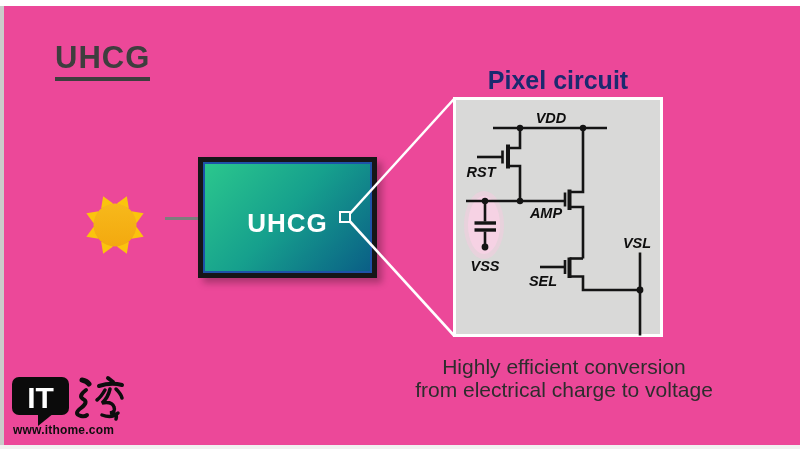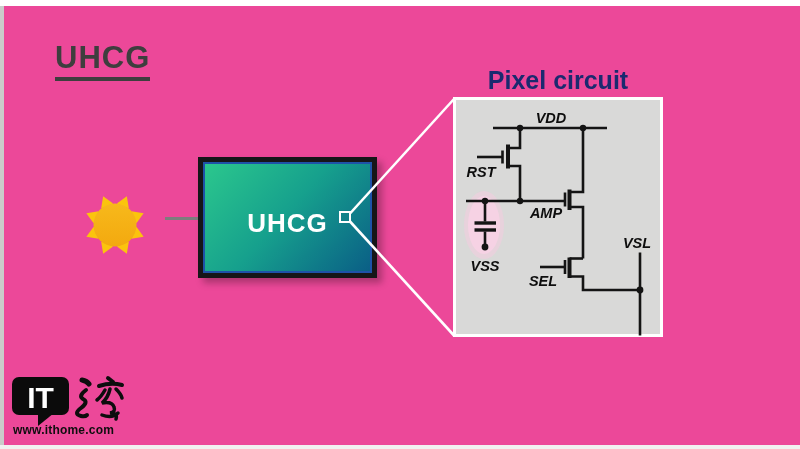--- a/index.html
+++ b/index.html
@@ -179,20 +179,24 @@
     </g>
 
     <text class="clabel" x="98" y="26" text-anchor="middle">VDD</text>
     <text class="clabel" x="28" y="80" text-anchor="middle">RST</text>
     <text class="clabel" x="93" y="121" text-anchor="middle">AMP</text>
     <text class="clabel" x="32" y="174" text-anchor="middle">VSS</text>
     <text class="clabel" x="90" y="189" text-anchor="middle">SEL</text>
     <text class="clabel" x="184" y="151" text-anchor="middle">VSL</text>
   </svg>
 
+  <div class="caption">
+    <div>Highly efficient conversion</div>
+    <div>from electrical charge to voltage</div>
+  </div>
 
   <svg class="logo" viewBox="0 0 115 52">
     <g>
       <rect x="2" y="2" width="57" height="38" rx="7" fill="#0B0B0B"></rect>
       <path d="M28,38 L44,38 L28,51 Z" fill="#0B0B0B"></path>
       <text x="30.5" y="33" text-anchor="middle" font-size="30" font-weight="bold" fill="#FFFFFF" font-family="Liberation Sans, sans-serif">IT</text>
     </g>
     <g transform="translate(62,1)" stroke="#0D0D0D" fill="none" stroke-linecap="round" aria-label="之家">
       <path d="M10,4 q5,1 7,4" stroke-width="5"></path>
       <path d="M14,14 q-8,6 -3,9 q6,3 -2,9 q-8,6 0,8 q4,1 6,-1" stroke-width="4"></path>

